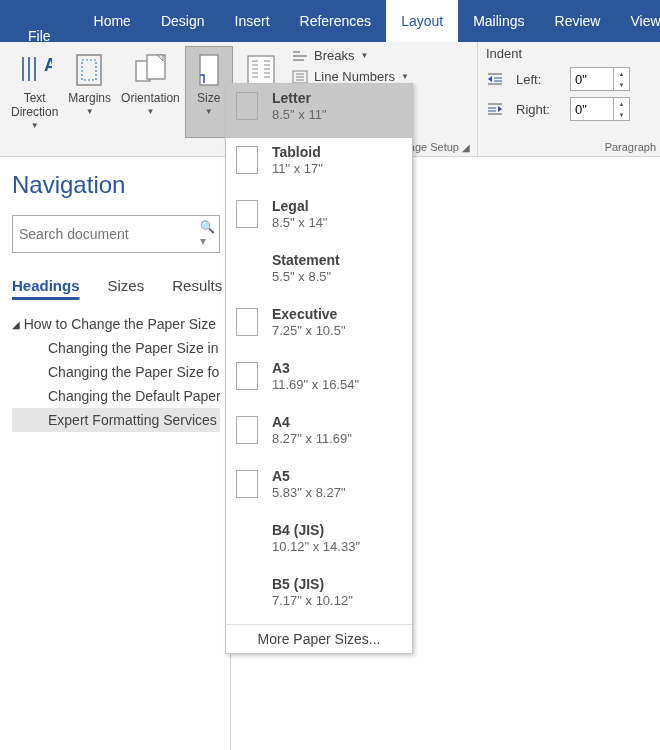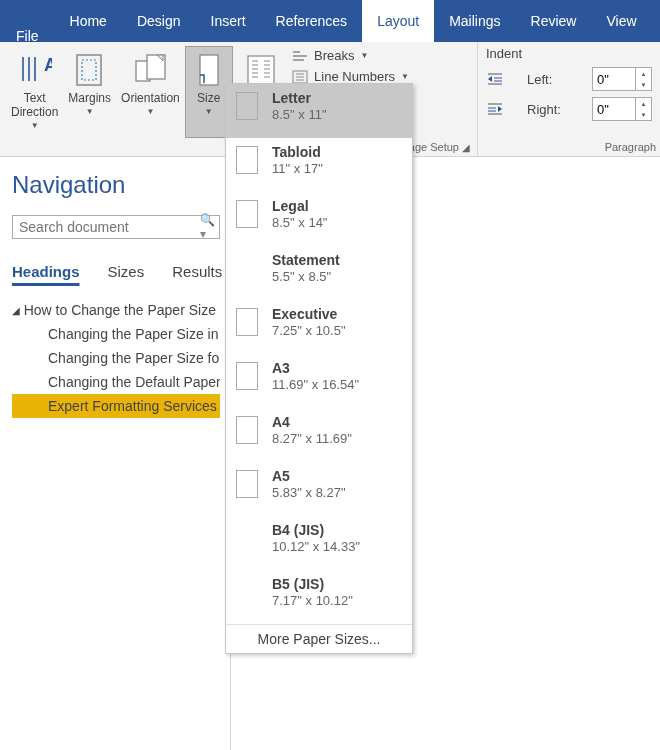--- a/index.html
+++ b/index.html
@@ -22,21 +22,21 @@
     color: #fff;
     height: 42px;
   }
   .tab, .tab-file {
     display: flex;
     align-items: center;
     padding: 0 15px;
     font-size: 14px;
     cursor: pointer;
   }
-  .tab-file { padding: 0 16px; margin-top: 30px; }
+  .tab-file { padding: 0 28px; margin-top: 30px; }
   .tab.active { background: #fff; color: #2b579a; }
   
   .ribbon {
     height: 115px;
     border-bottom: 1px solid #d5d5d5;
     background: #f3f3f3;
     display: flex;
     position: relative;
   }
   .group {
@@ -97,21 +97,21 @@
   }
   .bigbtn .drop { font-size: 8px; color: #555; margin-top: 2px; }
   
   .small-list { display: flex; flex-direction: column; padding: 2px 4px 0 2px; gap: 6px; }
   .small-item { display: flex; align-items: center; gap: 6px; font-size: 13px; color: #444; cursor: pointer; }
   .small-item .mini-icon { width: 16px; height: 14px; display: inline-flex; align-items: center; justify-content: center; }
   .small-item .drop { font-size: 8px; color: #555; }
   
   .indent-group { padding: 4px 8px 0 8px; }
   .indent-title { font-size: 13px; font-weight: 400; margin-bottom: 6px; }
-  .indent-row { display: flex; align-items: center; gap: 23px; margin-bottom: 6px; }
+  .indent-row { display: flex; align-items: center; gap: 12px; margin-bottom: 6px; }
   .indent-row .mini-icon { width: 18px; height: 16px; display:flex; align-items:center; justify-content:center; }
   .indent-row label { width: 42px; font-size: 13px; }
   .spin {
     display: flex;
     border: 1px solid #ababab;
     background: #fff;
     height: 24px;
     width: 60px;
   }
   .spin input {
@@ -125,32 +125,32 @@
   }
   .spin .arrows span {
     flex:1; display:flex; align-items:center; justify-content:center; font-size:6px; color:#555;
   }
   
   .main { flex:1; display:flex; position:relative; }
   .navpane { width: 230px; padding: 14px 10px 0 12px; }
   .nav-title { font-size: 24px; color: #2b579a; font-weight: 400; margin-bottom: 16px; }
   .search {
     display:flex; align-items:center;
-    border:1px solid #ababab; height:24px; padding:0 6px;
+    border:1px solid #ababab; height:38px; padding:0 6px;
     background:#fff; color:#888;
   }
   .search input { border:none; outline:none; flex:1; font-size:14px; color:#444; }
   .nav-tabs { display:flex; gap:28px; margin-top:24px; font-size:15px; }
   .nav-tab { cursor:pointer; }
   .nav-tab.active { color:#2b579a; font-weight:600; text-decoration: underline; text-underline-offset: 6px; text-decoration-thickness: 2.5px; }
   .outline { margin-top:18px; font-size:14px; }
   .outline .row { display:flex; align-items:center; padding:4px 0; white-space:nowrap; overflow:hidden; }
   .outline .arrow { width:14px; display:inline-block; font-size:10px; margin-right:4px; }
   .outline .child { padding-left:36px; }
-  .outline .sel { background:#eab308; }
+  .outline .sel { background:#e5e5e5; }
   .doc-sep { border-left:1px solid #d5d5d5; width:1px; }
   .doc-area { flex:1; background:#fff; }
   
   .dropdown {
     position:absolute;
     top: 41px;
     left: 225px;
     width: 188px;
     background:#fff;
     border:1px solid #c6c6c6;

